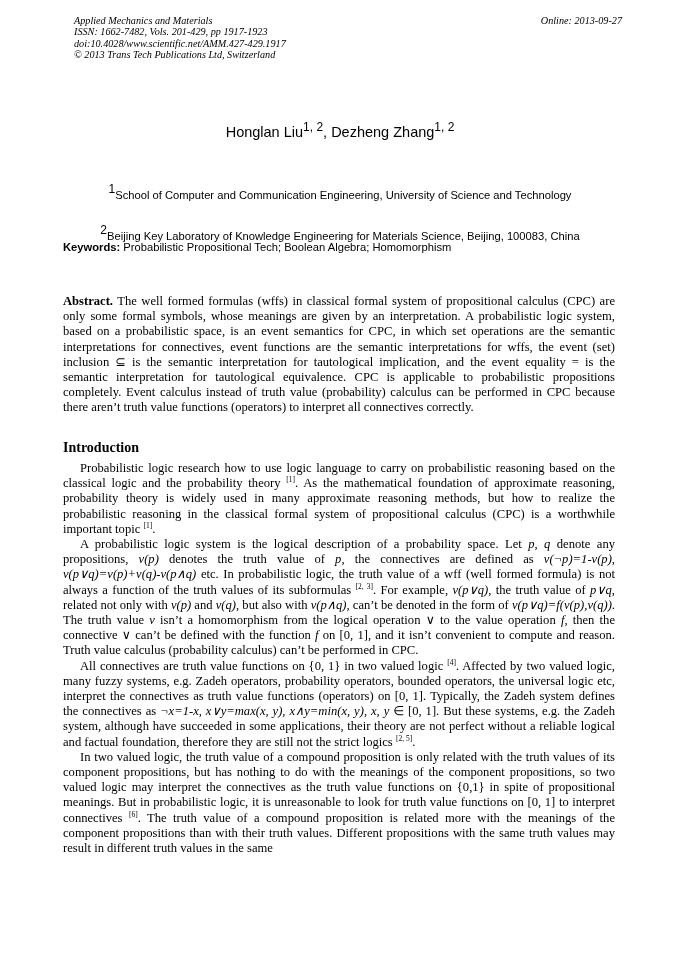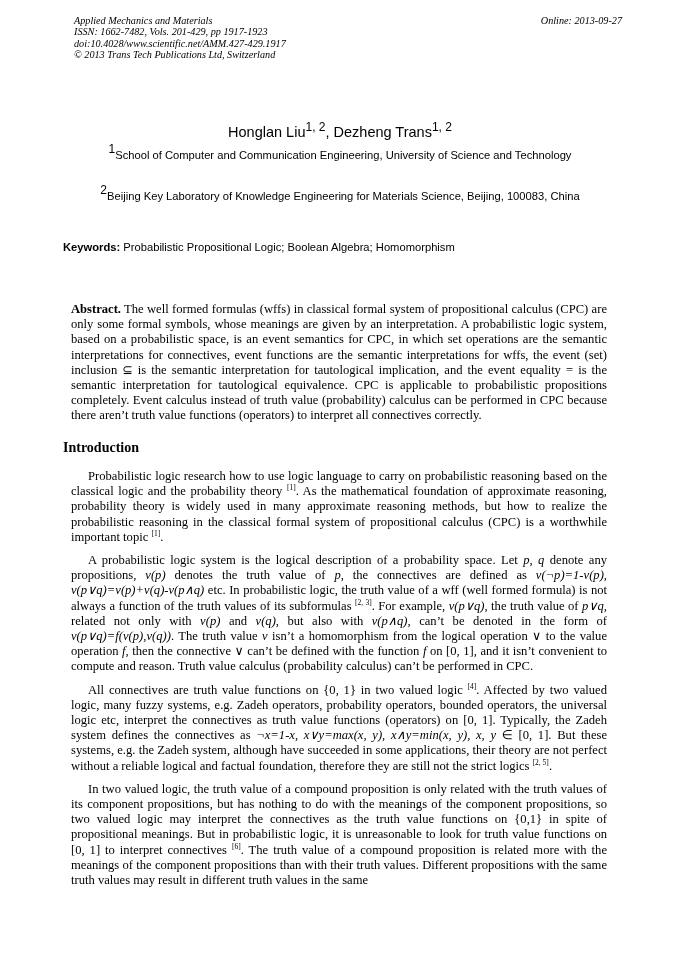--- a/index.html
+++ b/index.html
@@ -3,57 +3,57 @@
 <meta charset="utf-8">
 <style>
   html, body { margin: 0; padding: 0; background: #ffffff; }
   body { width: 678px; height: 959px; overflow: hidden; position: relative; color: #000; }
   .page { position: absolute; left: 0; top: 0; width: 678px; height: 959px; }
   .meta { position: absolute; left: 74px; top: 15px; font-family: "Liberation Serif", serif; font-style: italic; font-size: 10.2px; line-height: 11.4px; }
   .online { position: absolute; right: 56px; top: 15px; font-family: "Liberation Serif", serif; font-style: italic; font-size: 10.2px; line-height: 11.4px; }
   .title { position: absolute; left: 62px; width: 556px; top: 80px; text-align: center; font-family: "Liberation Sans", sans-serif; font-weight: bold; font-size: 15px; line-height: 19px; }
   .authors { position: absolute; left: 62px; width: 556px; top: 122px; text-align: center; font-family: "Liberation Sans", sans-serif; font-size: 14.5px; line-height: 20px; }
   .authors sup, .aff sup { font-size: 12px; vertical-align: 6px; line-height: 0; }
-  .aff { position: absolute; left: 62px; width: 556px; text-align: center; font-family: "Liberation Sans", sans-serif; font-size: 11.2px; line-height: 15px; }
+  .aff { position: absolute; left: 62px; width: 556px; text-align: center; font-family: "Liberation Sans", sans-serif; font-size: 11.2px; line-height: 15px; margin-top: 40px; }
   .aff1 { top: 148px; }
   .aff2 { top: 189px; }
   .email { top: 206px; }
   .keywords { position: absolute; left: 63px; top: 240px; font-family: "Liberation Sans", sans-serif; font-size: 11.2px; line-height: 14px; }
   .keywords b { font-weight: bold; text-align: center; }
   .body { position: absolute; left: 63px; width: 552px; font-family: "Liberation Serif", serif; font-size: 12.6px; line-height: 15.2px; text-align: justify; }
   .abstract { top: 294px; }
   .intro-h { position: absolute; left: 63px; top: 440px; font-family: "Liberation Serif", serif; font-weight: bold; font-size: 14px; }
   .intro { top: 461px; }
-  .body p { margin: 8px; text-indent: 17px; }
+  .body p { margin: 0; text-indent: 17px; }
   .body p.noind { text-indent: 0; }
   .body sup { font-size: 7.5px; vertical-align: 5px; line-height: 0; }
   i { font-style: italic; }
 </style>
 </head>
 <body>
 
 <div class="page">
 
   <div class="meta">
     <div>Applied Mechanics and Materials</div>
     <div>ISSN: 1662-7482, Vols. 201-429, pp 1917-1923</div>
     <div>doi:10.4028/www.scientific.net/AMM.427-429.1917</div>
     <div>© 2013 Trans Tech Publications Ltd, Switzerland</div>
   </div>
   <div class="online">Online: 2013-09-27</div>
 
 
-  <div class="authors"><span>Honglan Liu</span><sup>1, 2</sup><span>, </span><span>Dezheng Trans</span><sup>1, 2</sup></div>
+  <div class="authors"><span>Honglan Liu</span><sup>1, 2</sup><span>, </span><span>Dezheng Zhang</span><sup>1, 2</sup></div>
 
   <div class="aff aff1">
     <div><sup>1</sup><span>School of Computer and Communication Engineering, University of Science and Technology</span></div>
   </div>
   <div class="aff aff2"><sup>2</sup><span>Beijing Key Laboratory of Knowledge Engineering for Materials Science, Beijing, 100083, China</span></div>
 
-  <div class="keywords"><b>Keywords:</b><span> Probabilistic Propositional Logic; Boolean Algebra; Homomorphism</span></div>
+  <div class="keywords"><b>Keywords:</b><span> Probabilistic Propositional Tech; Boolean Algebra; Homomorphism</span></div>
 
   <div class="body abstract">
     <p class="noind"><b>Abstract.</b><span> The well formed formulas (wffs) in classical formal system of propositional calculus (CPC) are only some formal symbols, whose meanings are given by an interpretation. A probabilistic logic system, based on a probabilistic space, is an event semantics for CPC, in which set operations are the semantic interpretations for connectives, event functions are the semantic interpretations for wffs, the event (set) inclusion ⊆ is the semantic interpretation for tautological implication, and the event equality = is the semantic interpretation for tautological equivalence. CPC is applicable to probabilistic propositions completely. Event calculus instead of truth value (probability) calculus can be performed in CPC because there aren’t truth value functions (operators) to interpret all connectives correctly.</span></p>
   </div>
 
   <div class="intro-h">Introduction</div>
 
   <div class="body intro">
     <p><span>Probabilistic logic research how to use logic language to carry on probabilistic reasoning based on the classical logic and the probability theory </span><sup>[1]</sup><span>. As the mathematical foundation of approximate reasoning, probability theory is widely used in many approximate reasoning methods, but how to realize the probabilistic reasoning in the classical formal system of propositional calculus (CPC) is a worthwhile important topic </span><sup>[1]</sup><span>.</span></p>
     <p><span>A probabilistic logic system is the logical description of a probability space. Let </span><i>p</i><span>, </span><i>q</i><span> denote any propositions, </span><i>v(p)</i><span> denotes the truth value of </span><i>p</i><span>, the connectives are defined as </span><i>v(¬p)=1-v(p)</i><span>, </span><i>v(p∨q)=v(p)+v(q)-v(p∧q)</i><span> etc. In probabilistic logic, the truth value of a wff (well formed formula) is not always a function of the truth values of its subformulas </span><sup>[2, 3]</sup><span>. For example, </span><i>v(p∨q)</i><span>, the truth value of </span><i>p∨q</i><span>, related not only with </span><i>v(p)</i><span> and </span><i>v(q)</i><span>, but also with </span><i>v(p∧q)</i><span>, can’t be denoted in the form of </span><i>v(p∨q)=f(v(p),v(q))</i><span>. The truth value </span><i>v</i><span> isn’t a homomorphism from the logical operation ∨ to the value operation </span><i>f</i><span>, then the connective ∨ can’t be defined with the function </span><i>f</i><span> on [0, 1], and it isn’t convenient to compute and reason. Truth value calculus (probability calculus) can’t be performed in CPC.</span></p>

